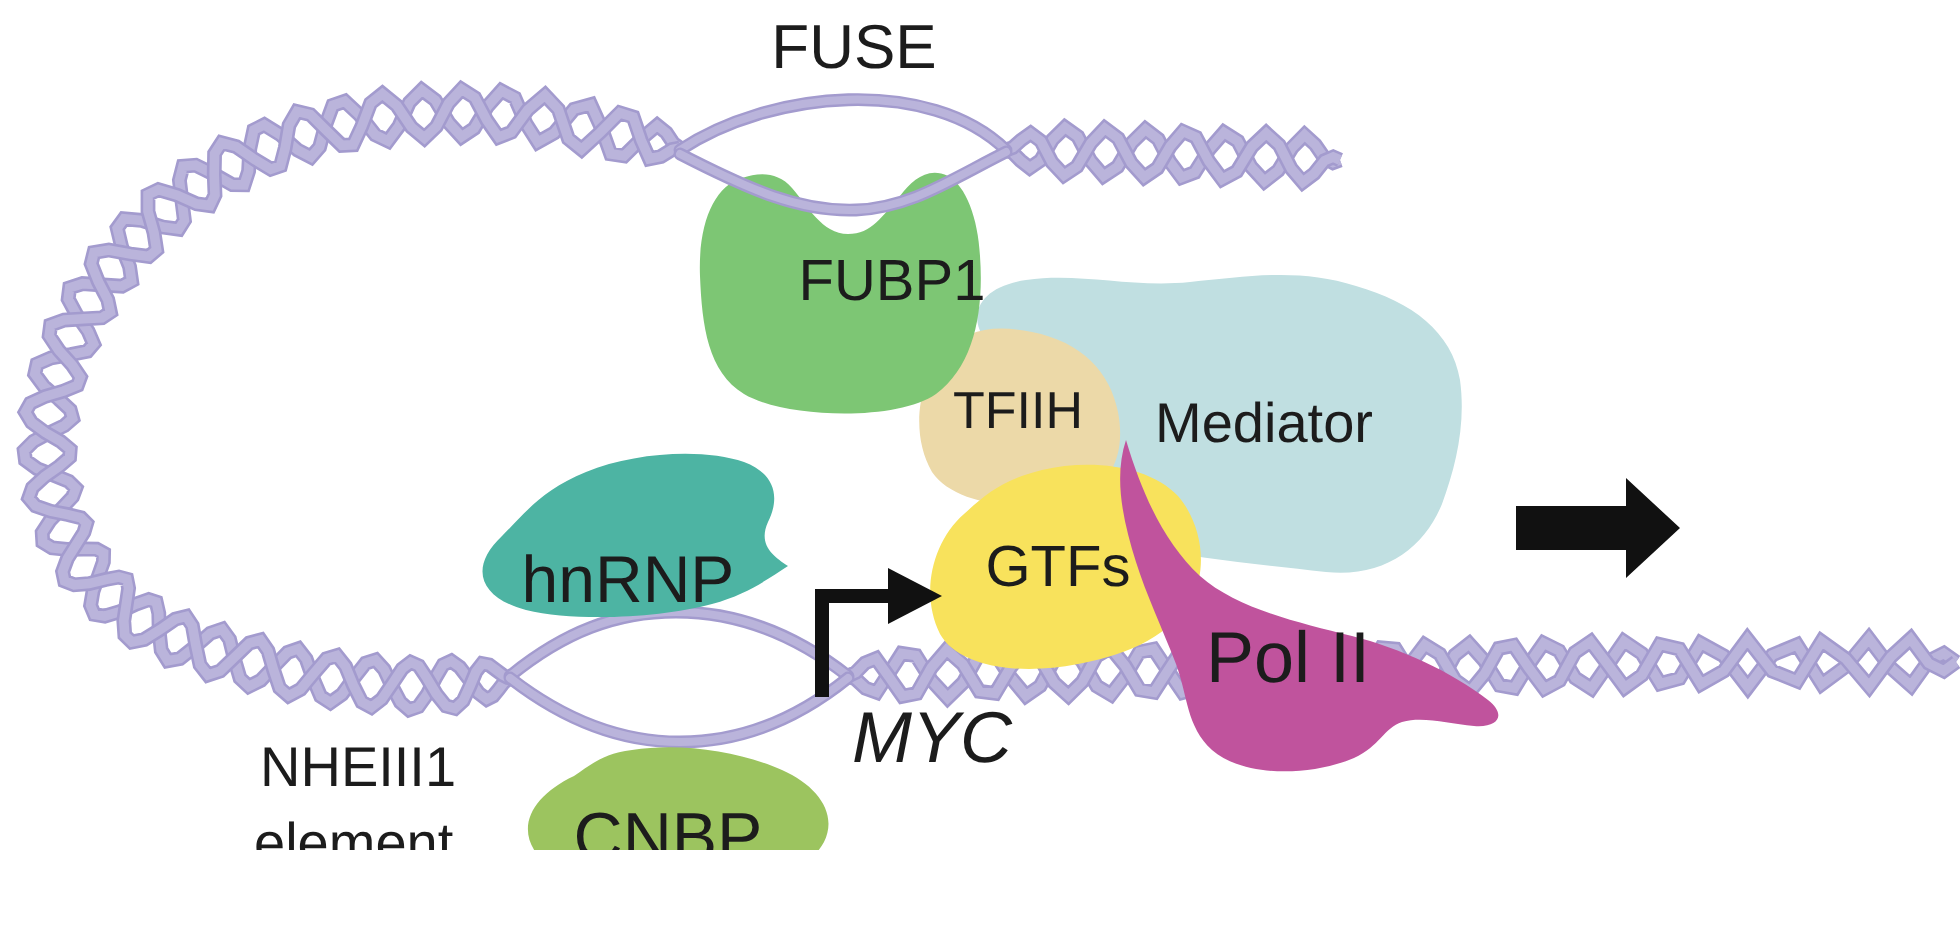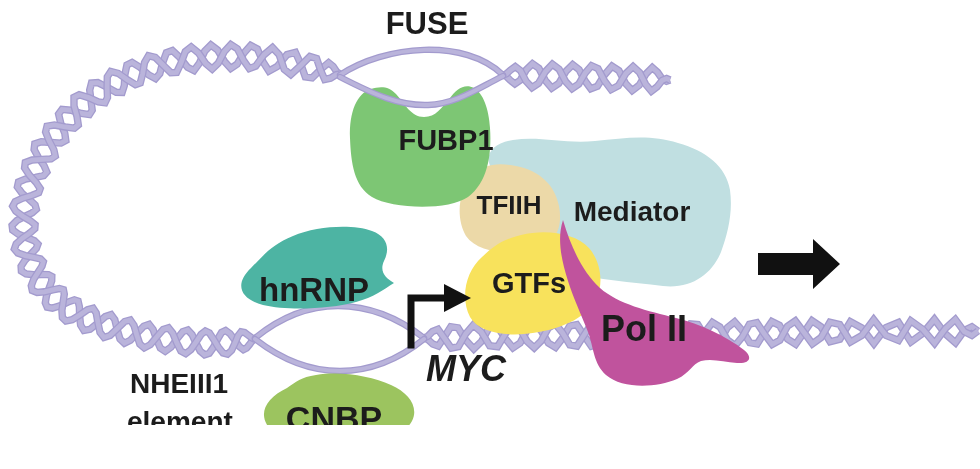--- a/index.html
+++ b/index.html
@@ -2,21 +2,20 @@
 <html><head>
 <meta charset="utf-8">
 <style>
   html,body{margin:0;padding:0;background:#ffffff;}
   .stage{
     position:relative;
     width:980px;height:425px;
     background:#ffffff;
     overflow:hidden;
     font-family:"Liberation Sans","DejaVu Sans",sans-serif;
-    font-weight:bold;
   }
   svg{display:block;}
   text{font-family:"Liberation Sans","DejaVu Sans",sans-serif;}
 </style>
 </head>
 <body>
 
 <div class="stage">
 <svg id="fig" viewBox="0 0 980 469" width="980" height="469">
 

